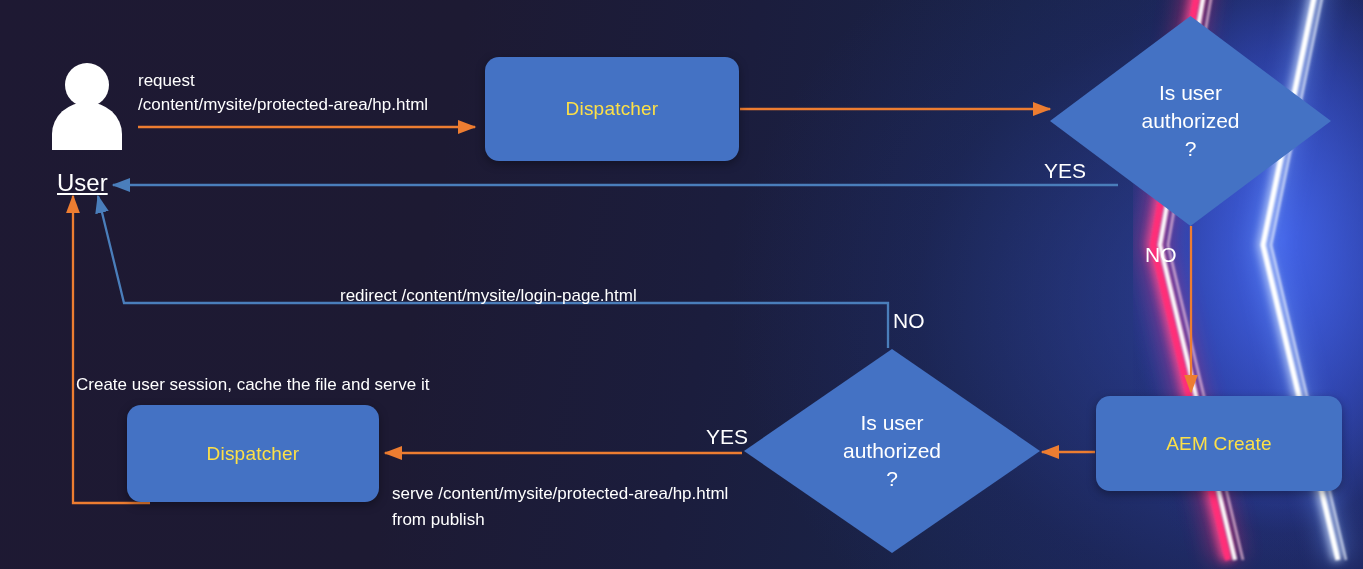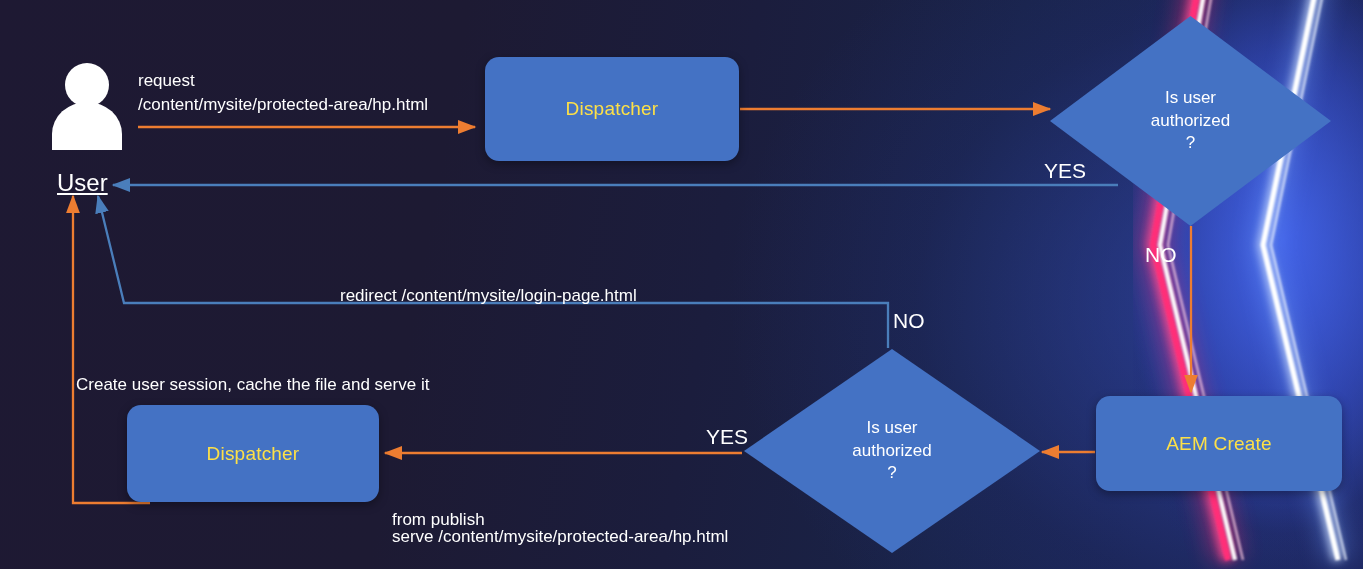--- a/index.html
+++ b/index.html
@@ -25,21 +25,21 @@
     position:absolute;background:#4472c4;border-radius:14px;
     display:flex;align-items:center;justify-content:center;
     color:#fde047;font-size:19px;letter-spacing:.2px;
     box-shadow:0 3px 10px rgba(0,0,0,.35);
   }
   .diamond{position:absolute;}
   .diamond .dshape{position:absolute;inset:0;background:#4472c4;
      clip-path:polygon(50% 0,100% 50%,50% 100%,0 50%);
      filter:drop-shadow(0 2px 6px rgba(0,0,0,.3));}
   .diamond .dtext{position:absolute;inset:0;display:flex;flex-direction:column;
-     align-items:center;justify-content:center;color:#fff;font-size:17px;line-height:1.32;
+     align-items:center;justify-content:center;color:#fff;font-size:21px;line-height:1.32;
      text-align:center;}
   .lbl{position:absolute;color:#ffffff;font-size:17px;line-height:1.35;white-space:pre;}
   .lbl.user{font-size:24px;text-decoration:underline;}
   .lbl.yesno{font-size:21px;}
   svg.wires{position:absolute;left:0;top:0;width:1363px;height:569px;overflow:visible;}
   .person{position:absolute;}
 </style>
 </head>
 <body>
 
@@ -139,21 +139,21 @@
   </div>
 
   <div class="lbl" style="left:138px;top:70px;">request</div>
   <div class="lbl" style="left:138px;top:94px;">/content/mysite/protected-area/hp.html</div>
 
 
   <div class="lbl" style="left:340px;top:285px;">redirect /content/mysite/login-page.html</div>
 
   <div class="lbl" style="left:76px;top:374px;">Create user session, cache the file and serve it</div>
 
-  <div class="lbl" style="left:392px;top:483px;margin-top:43px;">serve /content/mysite/protected-area/hp.html</div>
+  <div class="lbl" style="left:392px;top:483px;">serve /content/mysite/protected-area/hp.html</div>
   <div class="lbl" style="left:392px;top:509px;">from publish</div>
 
   <div class="lbl yesno" style="left:1044px;top:157px;">YES</div>
   <div class="lbl yesno" style="left:1145px;top:241px;">NO</div>
   <div class="lbl yesno" style="left:893px;top:307px;">NO</div>
   <div class="lbl yesno" style="left:706px;top:423px;">YES</div>
 
 </div>
 
 </body></html>

